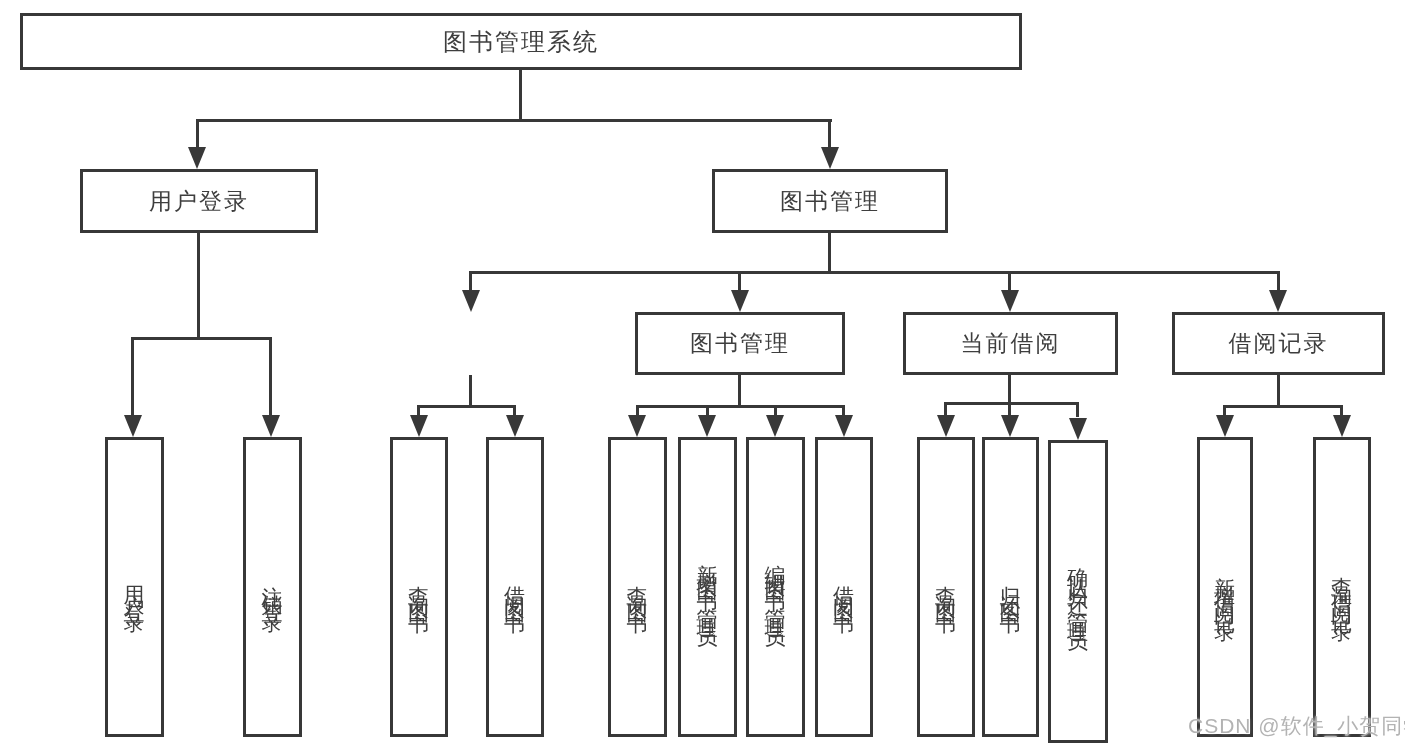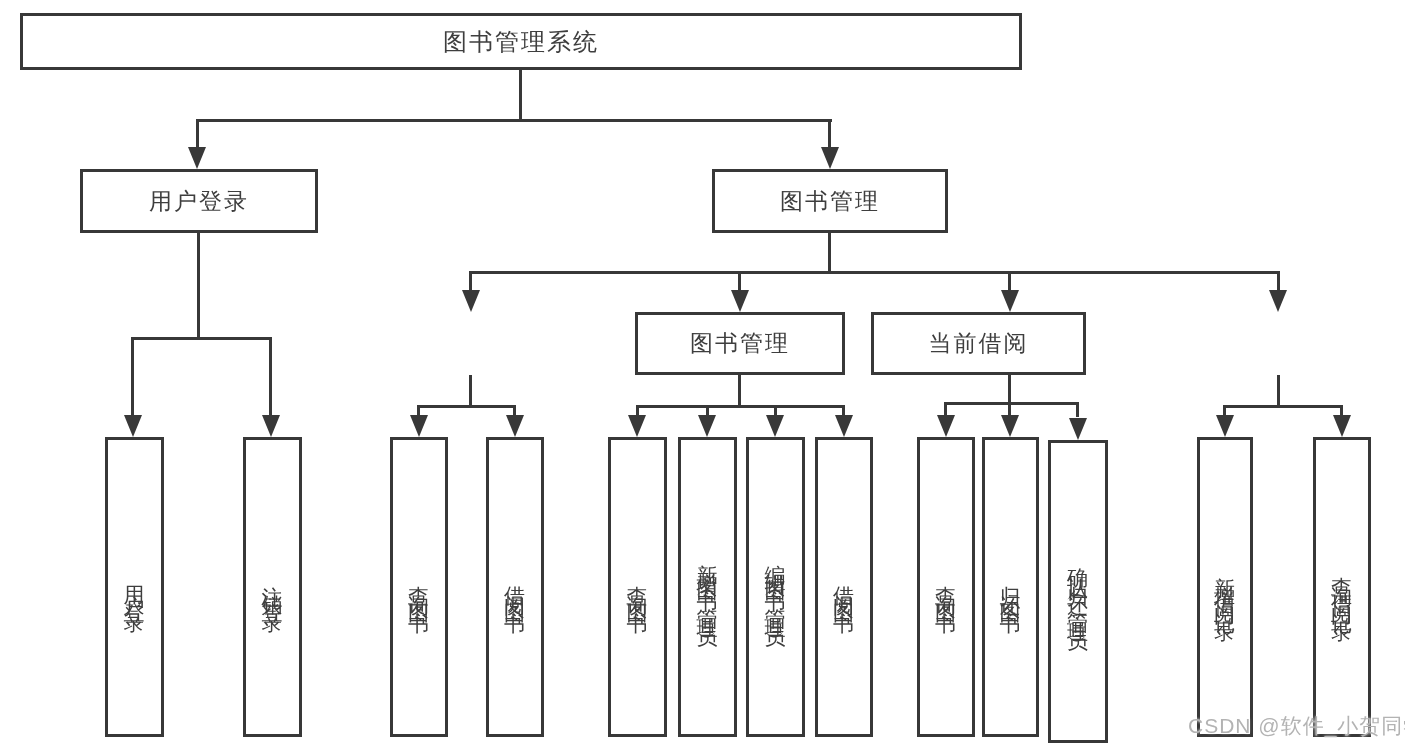--- a/index.html
+++ b/index.html
@@ -105,22 +105,25 @@
   <div class="vl" style="left:738px; top:271px; height:21px;"></div>
   <div class="arr" style="left:731px; top:290px;"></div>
   <div class="vl" style="left:1008px; top:271px; height:21px;"></div>
   <div class="arr" style="left:1001px; top:290px;"></div>
   <div class="vl" style="left:1277px; top:271px; height:21px;"></div>
   <div class="arr" style="left:1269px; top:290px;"></div>
 
   <div class="hbox l3" style="left:635px; top:312px; width:210px; height:63px;">
     <span>图书管理</span>
   </div>
-  <div class="hbox l3" style="left:871px; top:312px; width:215px; height:63px;">
+  <div class="hbox l3" style="left:903px; top:312px; width:215px; height:63px;">
     <span>当前借阅</span>
+  </div>
+  <div class="hbox l3" style="left:1172px; top:312px; width:213px; height:63px;">
+    <span>借阅记录</span>
   </div>
 
   <div class="vl" style="left:469px; top:375px; height:33px;"></div>
   <div class="hl" style="left:417px; top:405px; width:99px;"></div>
   <div class="vl" style="left:417px; top:405px; height:12px;"></div>
   <div class="arr" style="left:410px; top:415px;"></div>
   <div class="vl" style="left:513px; top:405px; height:12px;"></div>
   <div class="arr" style="left:506px; top:415px;"></div>
 
   <div class="vl" style="left:738px; top:375px; height:33px;"></div>

